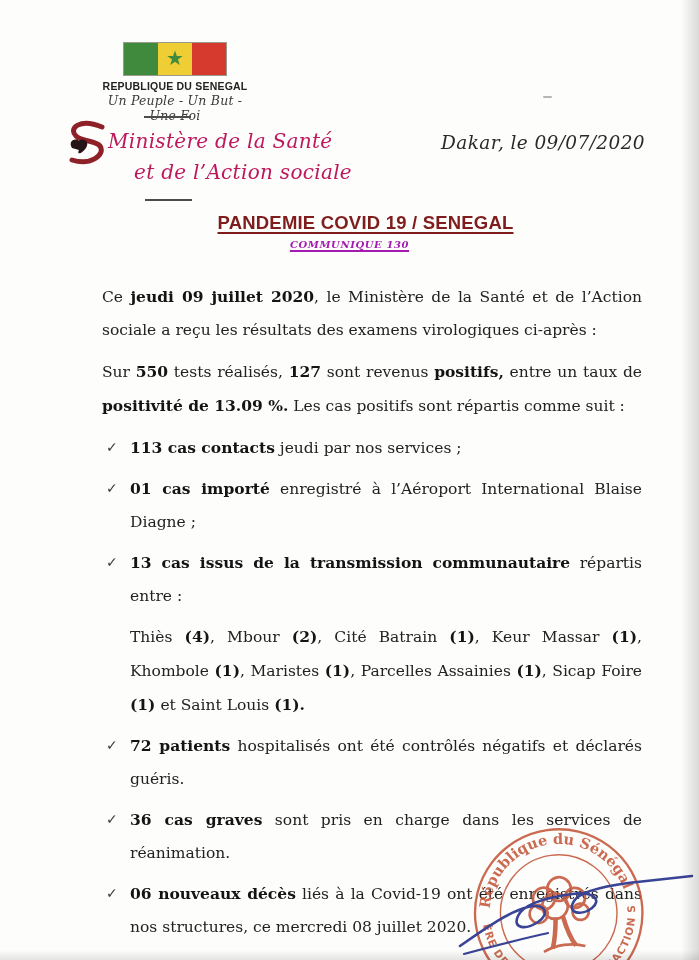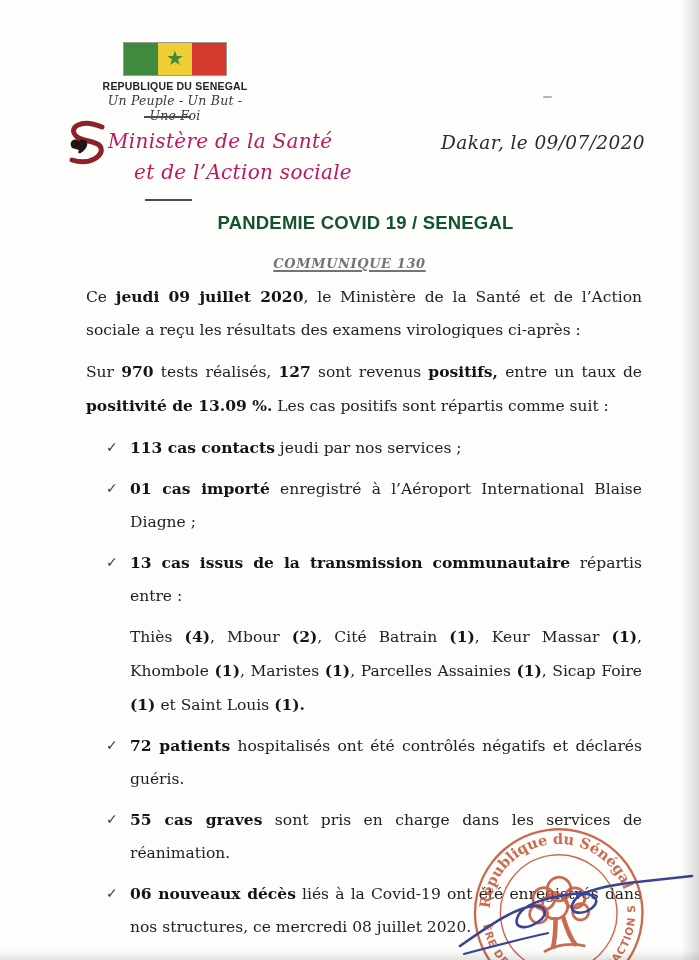--- a/index.html
+++ b/index.html
@@ -53,35 +53,35 @@
   .ministry-text .l2{padding-left:10px;text-align:center;}
   .dateline{
     position:absolute;left:438px;top:132px;width:210px;text-align:center;
     font-style:italic;font-size:18.5px;color:#2a2a2a;letter-spacing:.4px;
   }
 
   
   .title-block{position:absolute;left:0;top:212px;width:699px;text-align:center;}
   .doc-title{
     font-family:"Liberation Sans",sans-serif;font-weight:bold;font-size:18.5px;
-    letter-spacing:.2px;color:#14532d;
-    text-decoration-thickness:2px;text-underline-offset:3px;padding-left:32px;
+    letter-spacing:.2px;color:#7f1d1d;
+    text-decoration:underline;text-decoration-thickness:2px;text-underline-offset:3px;padding-left:32px;
   }
   .doc-subtitle{
-    margin-top:22px;font-weight:bold;font-style:italic;font-size:13px;
-    letter-spacing:.6px;color:#737373;
+    margin-top:5px;font-weight:bold;font-style:italic;font-size:10px;
+    letter-spacing:.6px;color:#a21caf;
     text-decoration:underline;text-decoration-thickness:1.5px;text-underline-offset:2px;
   }
 
   
   .body-text{
     position:absolute;left:86px;top:280px;width:556px;
     font-size:15.5px;line-height:33px;text-align:justify;color:#222;
   }
-  .body-text p{margin:0 0 8px 0;}
+  .body-text p{margin:0 0 8px 16px;}
   .b{font-weight:bold;color:#141414;}
   .bullet{position:relative;padding-left:44px;margin:0 0 7px 0;}
   .bullet .marker{
     position:absolute;left:20px;top:0;color:#3d3d3d;
     font-family:"DejaVu Sans",sans-serif;font-size:14px;
   }
   .locations{padding-left:44px;margin:0 0 7px 0;}
 
   
   .stamp{position:absolute;left:468px;top:822px;opacity:.88;transform:rotate(-8deg);}
@@ -118,42 +118,42 @@
   <div class="dateline">Dakar, le 09/07/2020</div>
   <div class="rule rule2"></div>
 
   <div class="title-block">
     <div class="doc-title">PANDEMIE COVID 19 / SENEGAL</div>
     <div class="doc-subtitle">COMMUNIQUE 130</div>
   </div>
 
   <div class="body-text">
     <p><span>Ce </span><span class="b">jeudi 09 juillet 2020</span><span>, le Ministère de la Santé et de l’Action sociale a reçu les résultats des examens virologiques ci-après :</span></p>
-    <p><span>Sur </span><span class="b">970</span><span> tests réalisés, </span><span class="b">127</span><span> sont revenus </span><span class="b">positifs,</span><span> entre un taux de </span><span class="b">positivité de 13.09 %.</span><span>  Les cas positifs sont répartis comme suit :</span></p>
+    <p><span>Sur </span><span class="b">550</span><span> tests réalisés, </span><span class="b">127</span><span> sont revenus </span><span class="b">positifs,</span><span> entre un taux de </span><span class="b">positivité de 13.09 %.</span><span>  Les cas positifs sont répartis comme suit :</span></p>
 
     <div class="bullet">
       <span class="marker">✓</span>
       <span><span class="b">113 cas contacts</span><span> jeudi par nos services ;</span></span>
     </div>
     <div class="bullet">
       <span class="marker">✓</span>
       <span><span class="b">01 cas importé</span><span> enregistré à l’Aéroport International Blaise Diagne ;</span></span>
     </div>
     <div class="bullet">
       <span class="marker">✓</span>
       <span><span class="b">13 cas issus de la transmission communautaire</span><span> répartis entre :</span></span>
     </div>
     <div class="locations"><span>Thiès </span><span class="b">(4)</span><span>, Mbour </span><span class="b">(2)</span><span>, Cité Batrain </span><span class="b">(1)</span><span>, Keur Massar </span><span class="b">(1)</span><span>, Khombole </span><span class="b">(1)</span><span>, Maristes </span><span class="b">(1)</span><span>, Parcelles Assainies </span><span class="b">(1)</span><span>, Sicap Foire </span><span class="b">(1)</span><span> et Saint Louis </span><span class="b">(1).</span></div>
     <div class="bullet">
       <span class="marker">✓</span>
       <span><span class="b">72 patients</span><span> hospitalisés ont été contrôlés négatifs et déclarés guéris.</span></span>
     </div>
     <div class="bullet">
       <span class="marker">✓</span>
-      <span><span class="b">55 cas graves</span><span> sont pris en charge dans les services de réanimation.</span></span>
+      <span><span class="b">36 cas graves</span><span> sont pris en charge dans les services de réanimation.</span></span>
     </div>
     <div class="bullet">
       <span class="marker">✓</span>
       <span><span class="b">06 nouveaux décès</span><span> liés à la Covid-19 ont été enregistrés dans nos structures, ce mercredi 08 juillet 2020.</span></span>
     </div>
     <div class="bullet">
       <span class="marker">✓</span>
       <span><span>L’état de santé des autres patients hospitalisés est stable.</span></span>
     </div>
 

